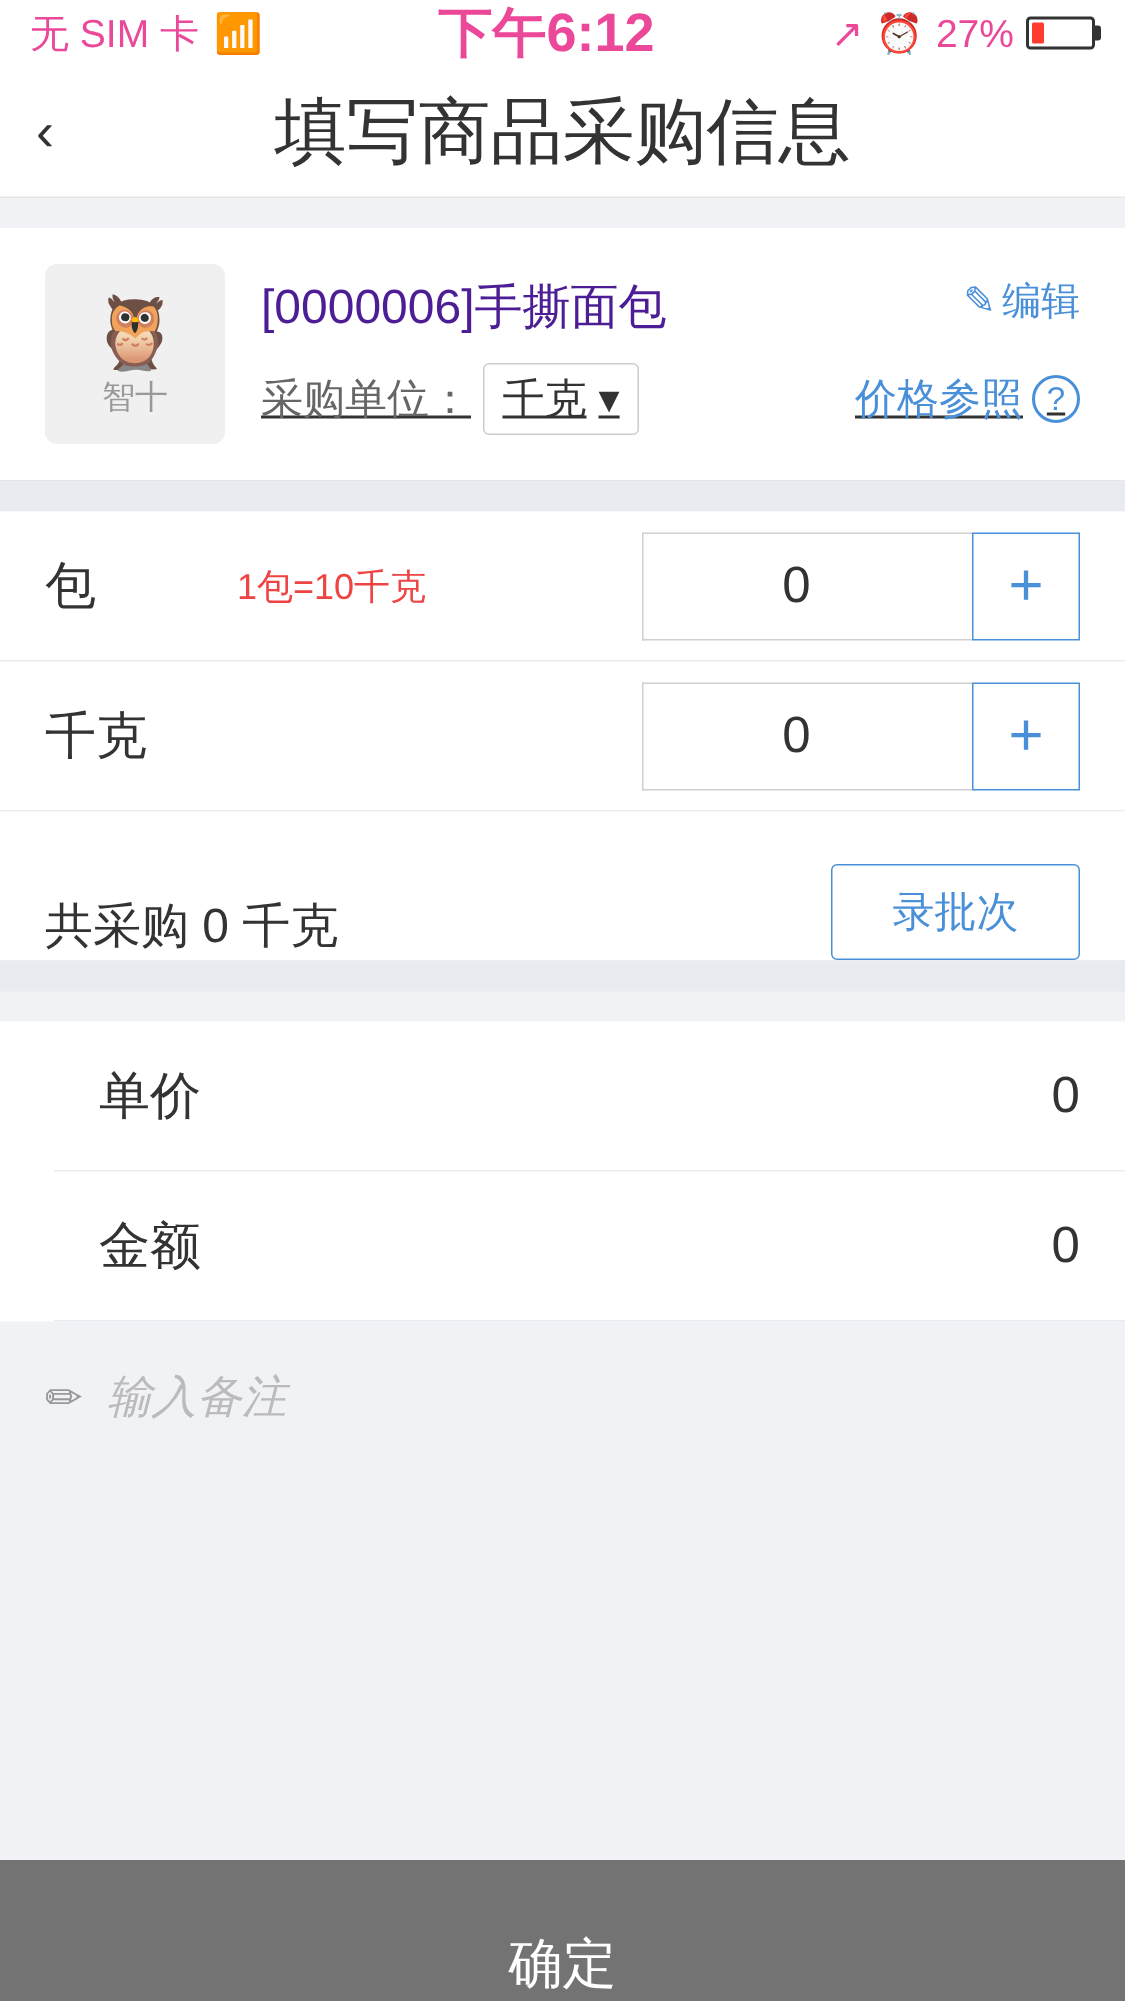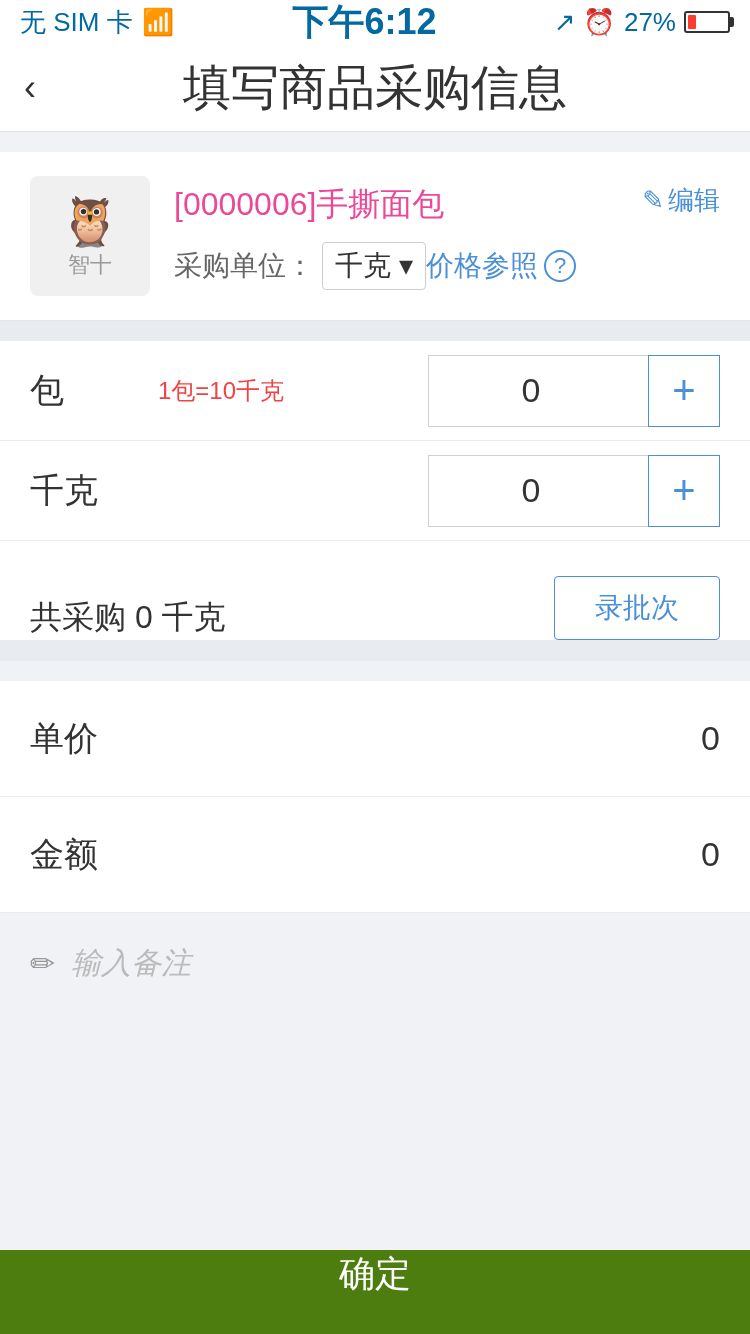--- a/index.html
+++ b/index.html
@@ -16,21 +16,21 @@
     
     .status-bar {
       width: 750px;
       height: 44px;
       background: #fff;
       display: flex;
       align-items: center;
       justify-content: space-between;
       padding: 0 20px;
       font-size: 28px;
-      color: #0369a1;
+      color: #ec4899;
     }
     .status-left { display: flex; align-items: center; gap: 10px; font-size: 26px; }
     .status-center { font-size: 36px; font-weight: 700; }
     .status-right { display: flex; align-items: center; gap: 8px; font-size: 26px; }
     .battery-icon {
       width: 46px; height: 22px;
       border: 2px solid #333;
       border-radius: 3px;
       position: relative;
       display: inline-flex;
@@ -112,35 +112,37 @@
     .product-info {
       flex: 1;
     }
     .product-info-top {
       display: flex;
       align-items: flex-start;
       justify-content: space-between;
     }
     .product-name {
       font-size: 32px;
-      color: #ec4899;
+      color: #4c1d95;
       font-weight: 500;
     }
     .edit-link {
       font-size: 26px;
       color: #4a90d9;
       display: flex;
       align-items: center;
       gap: 4px;
       white-space: nowrap;
     }
     .product-unit-row {
       display: flex;
       align-items: center;
+      justify-content: space-between;
       margin-top: 15px;
+      text-decoration: underline;
     }
     .unit-label { font-size: 28px; color: #666; }
     .unit-select {
       display: inline-flex;
       align-items: center;
       border: 1px solid #ccc;
       border-radius: 4px;
       padding: 4px 12px;
       font-size: 28px;
       color: #333;
@@ -248,22 +250,23 @@
 
     
     .price-section {
       background: #fff;
       margin-top: 20px;
     }
     .price-row {
       display: flex;
       align-items: center;
       padding: 0 30px;
-      height: 116px;
+      height: 100px;
       border-bottom: 1px solid #e8ecf0;
+      margin-left: 36px;
     }
     .price-row-label {
       flex: 1;
       font-size: 34px;
       color: #333;
     }
     .price-row-value {
       font-size: 34px;
       color: #333;
     }
@@ -286,24 +289,24 @@
       min-height: 300px;
       background: #f0f2f5;
     }
 
     
     .confirm-btn-wrap {
       position: fixed;
       bottom: 0;
       left: 0;
       width: 750px;
-      height: 84px;
-      background: #4d7c0f;
-      display: flex;
-      align-items: flex-start;
+      height: 94px;
+      background: #737373;
+      display: flex;
+      align-items: flex-end;
       justify-content: center;
       cursor: pointer;
     }
     .confirm-btn-text {
       font-size: 36px;
       color: #fff;
       font-weight: 500;
     }
 
     

